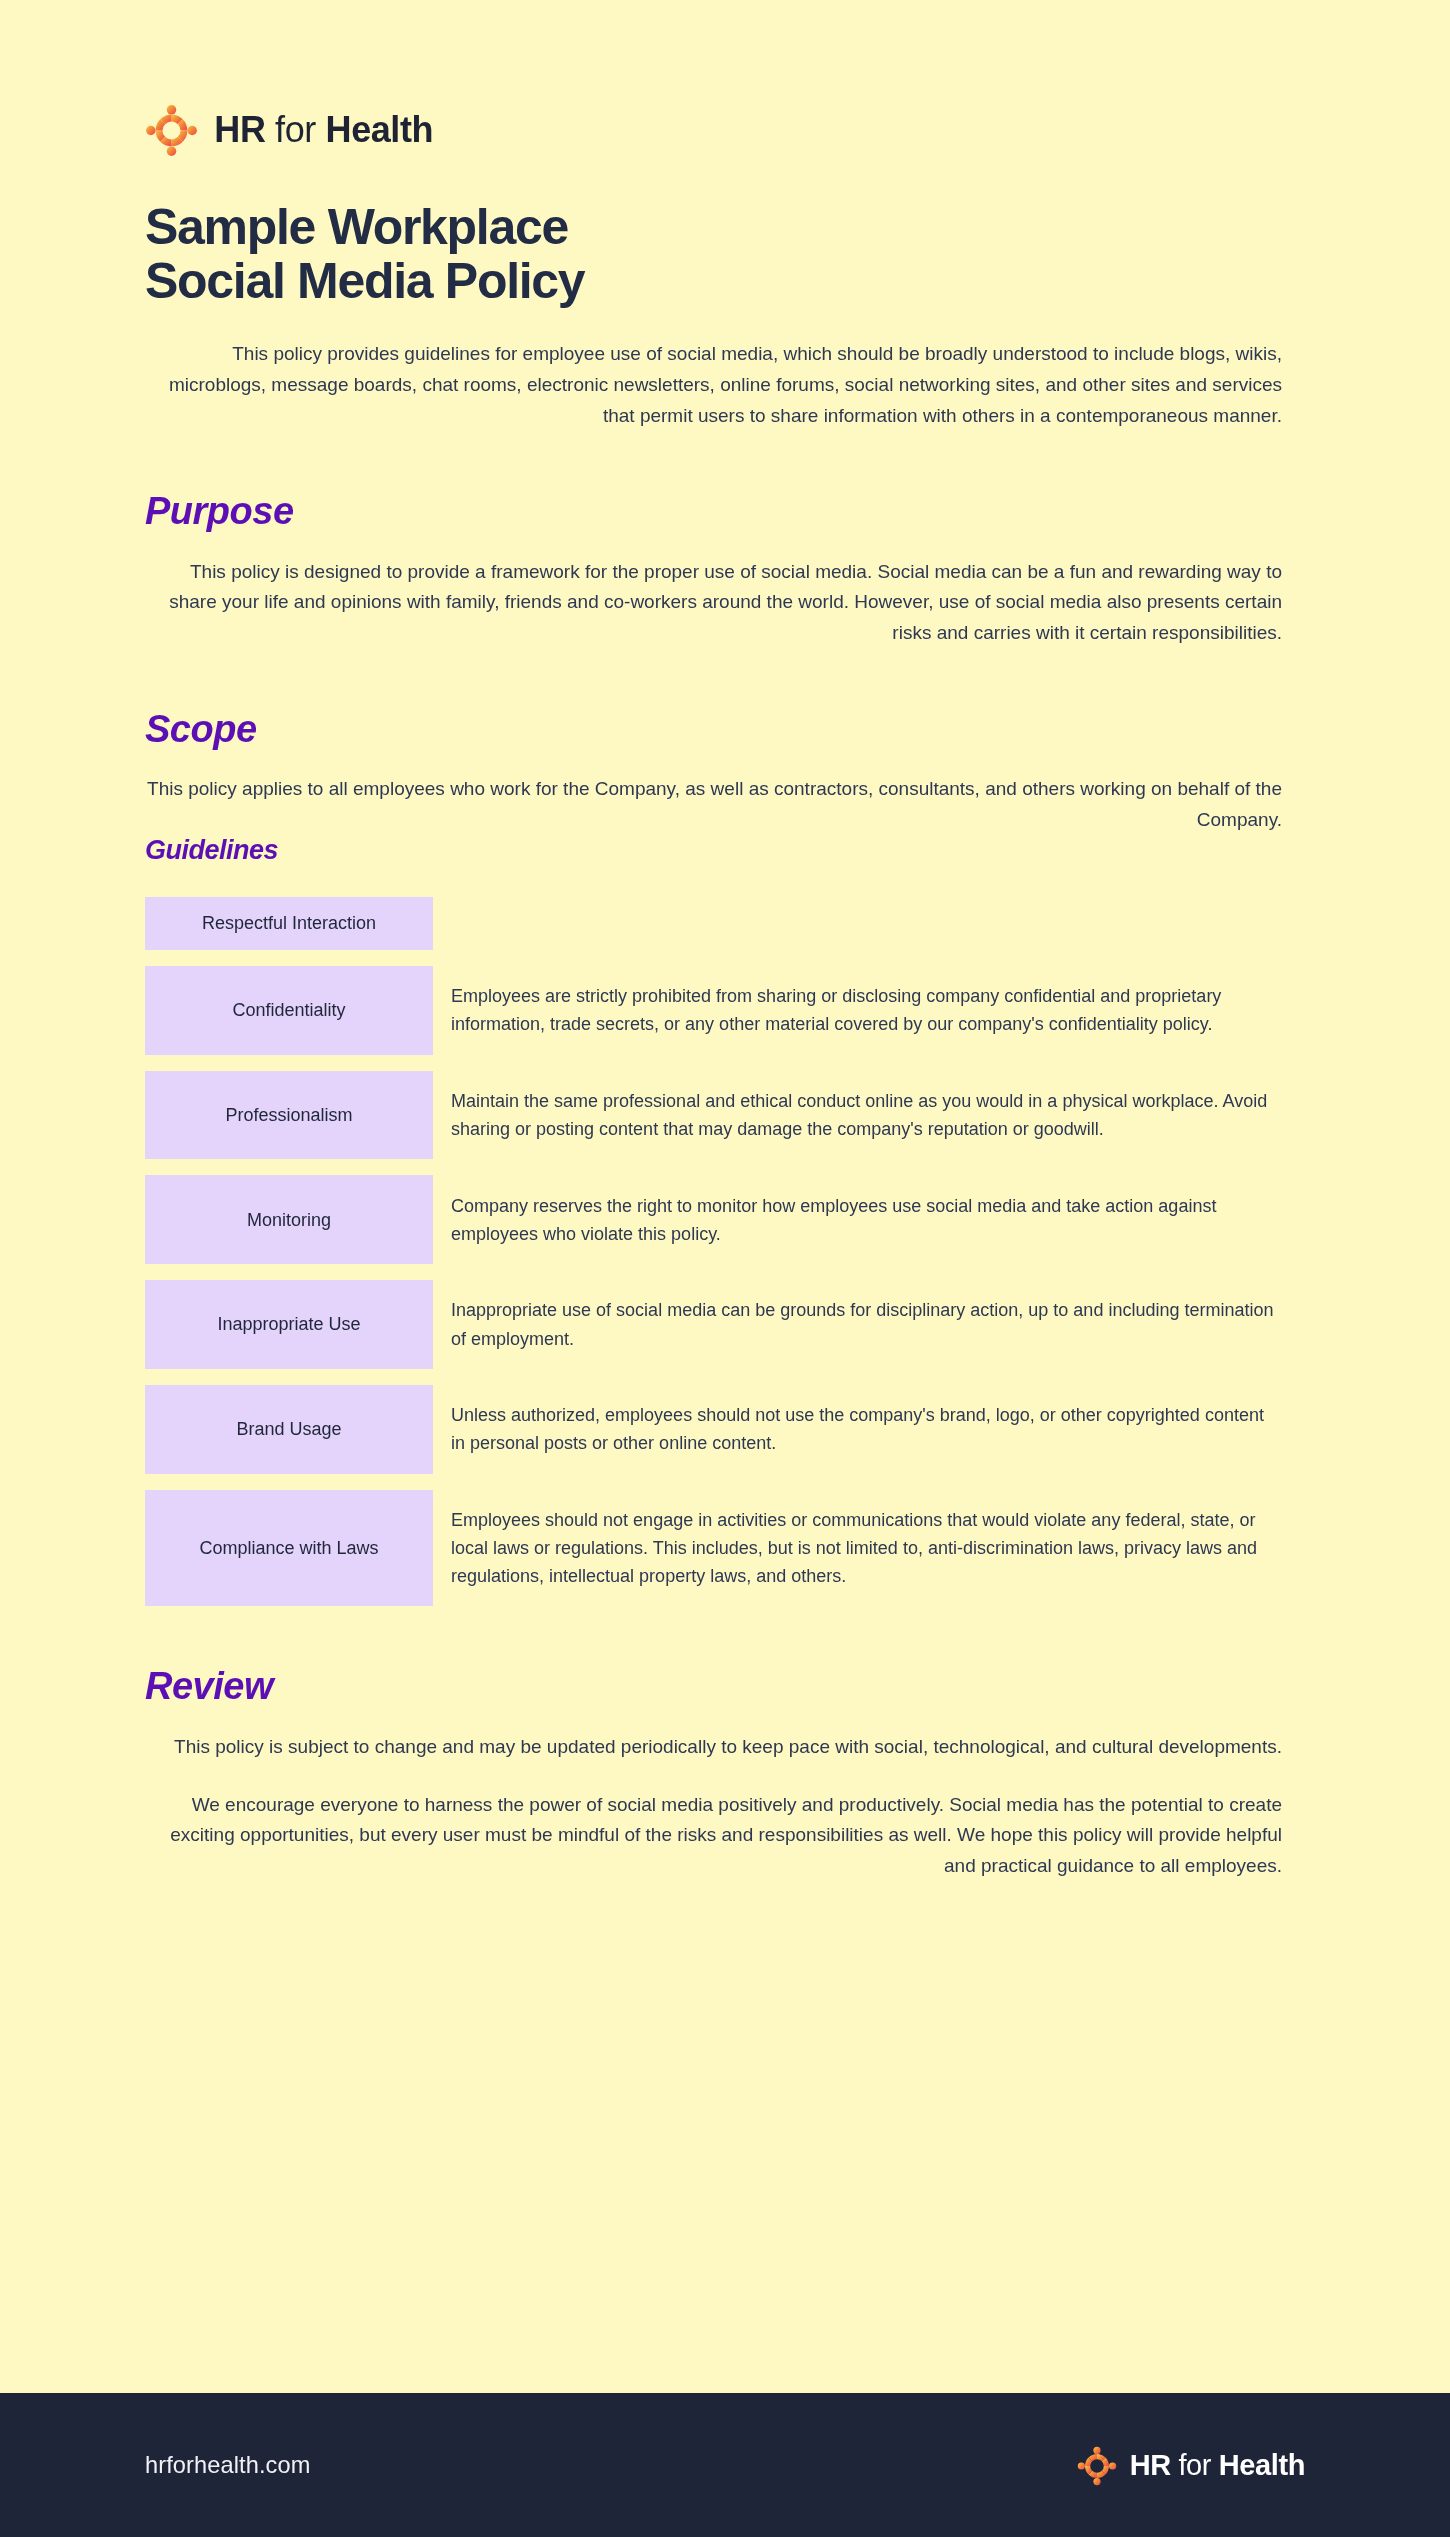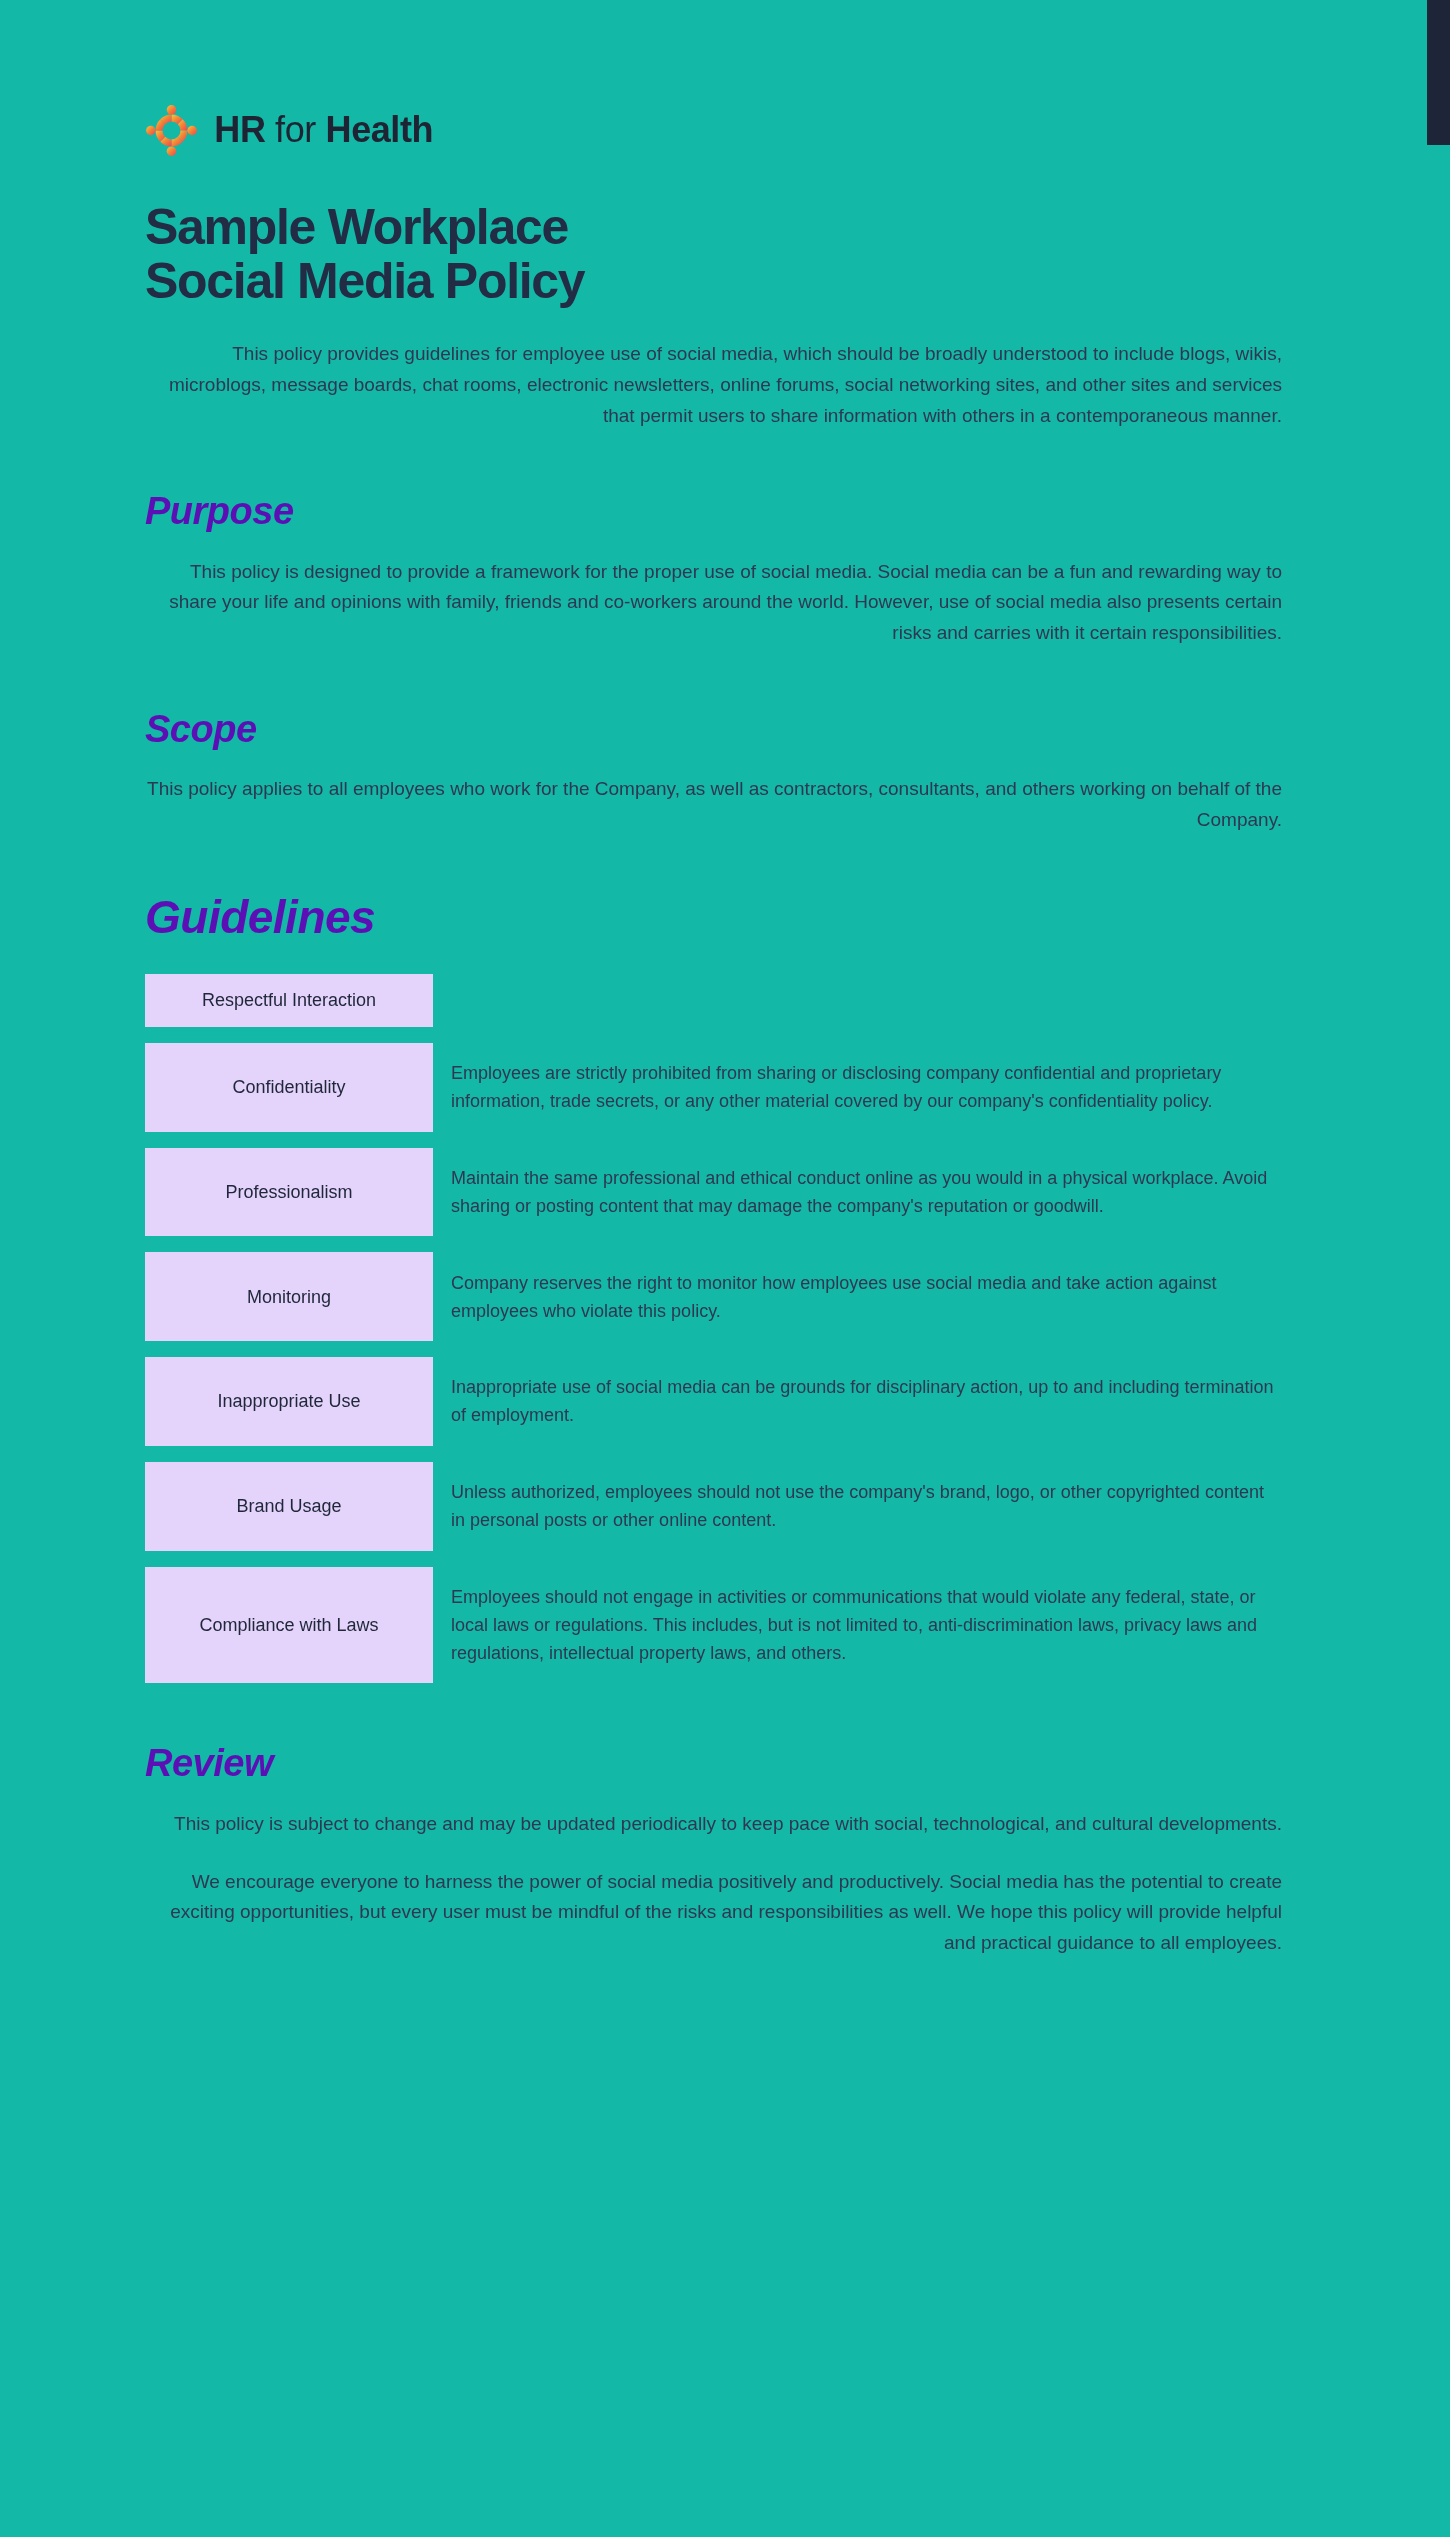--- a/index.html
+++ b/index.html
@@ -15,22 +15,22 @@
     color: #252f45;
     position: relative;
     overflow: hidden;
   }
 
   .page {
     width: 1450px;
     height: 2538px;
     position: relative;
     display: flex;
-    flex-direction: row;
-    background: #14b8a6;
+    flex-direction: column;
+    background: #fef9c3;
   }
 
   .content {
     flex: 1 1 auto;
     padding: 102px 145px 0 145px;
   }
 
   
   .brand {
     display: flex;
@@ -82,21 +82,21 @@
 
   
   .sec-h {
     color: #5c0fb5;
     font-weight: 700;
     letter-spacing: -0.5px;
     line-height: 1.1;
     font-style: italic;
   }
   .sec-h.lvl-a { font-size: 38px; margin-top: 60px; }
-  .sec-h.lvl-b { font-size: 46px; margin-top: 56px; }
+  .sec-h.lvl-b { font-size: 27px; }
 
   .sec-h + .para { margin-top: 23.6px; }
 
   
   .gtable {
     margin-top: 31px;
     width: 1137px;
     display: flex;
     flex-direction: column;
     gap: 16px;

